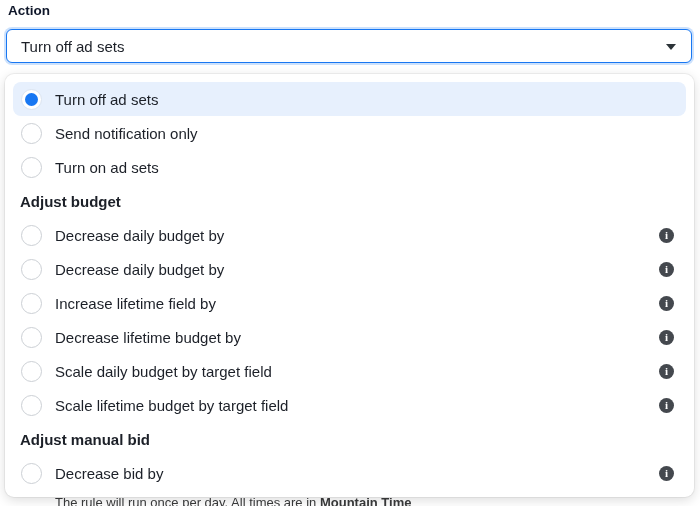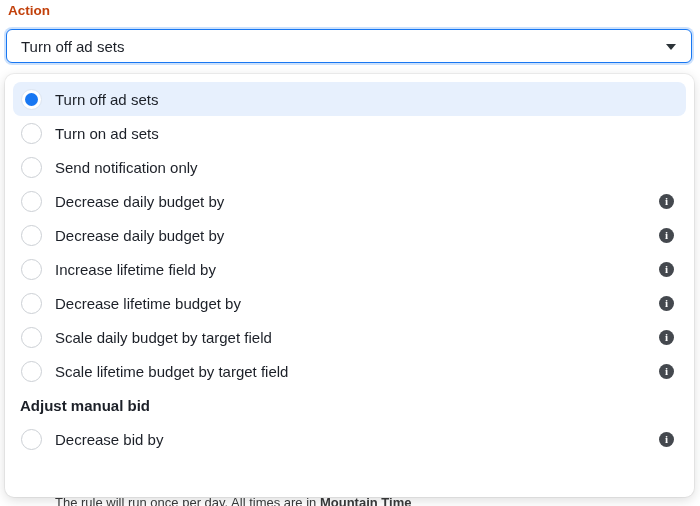--- a/index.html
+++ b/index.html
@@ -10,21 +10,21 @@
     position: relative;
     font-family: "Liberation Sans", sans-serif;
     -webkit-font-smoothing: antialiased;
   }
 
   .field-label {
     position: absolute;
     left: 8px; top: 3px;
     font-size: 13.5px;
     font-weight: 700;
-    color: #c2410c;
+    color: #0f172a;
   }
 
   .select-box {
     position: absolute;
     left: 6px; top: 29px;
     width: 686px; height: 34px;
     background: #ffffff;
     border: 1px solid #1877f2;
     box-shadow: 0 0 0 2px rgba(24,119,242,0.22);
     border-radius: 6px;
@@ -158,32 +158,35 @@
   <div style="display:flex;flex-direction:column;flex:1;">
   <div class="option-row selected">
     <span class="radio checked"></span>
     <span class="option-label">Turn off ad sets</span>
     <span class="spacer"></span>
     <span class="info-icon" style="visibility: hidden;">i</span>
   </div>
 
   <div class="option-row">
     <span class="radio"></span>
+    <span class="option-label">Send notification only</span>
+    <span class="spacer"></span>
+    <span class="info-icon" style="visibility: hidden;">i</span>
+  </div>
+
+  <div class="option-row">
+    <span class="radio"></span>
     <span class="option-label">Turn on ad sets</span>
     <span class="spacer"></span>
     <span class="info-icon" style="visibility: hidden;">i</span>
   </div>
 
-  <div class="option-row">
-    <span class="radio"></span>
-    <span class="option-label">Send notification only</span>
-    <span class="spacer"></span>
-    <span class="info-icon" style="visibility: hidden;">i</span>
-  </div>
-
+  <div class="section-header">
+    <span>Adjust budget</span>
+  </div>
 
   <div class="option-row">
     <span class="radio"></span>
     <span class="option-label">Decrease daily budget by</span>
     <span class="spacer"></span>
     <span class="info-icon">i</span>
   </div>
 
   <div class="option-row">
     <span class="radio"></span>

